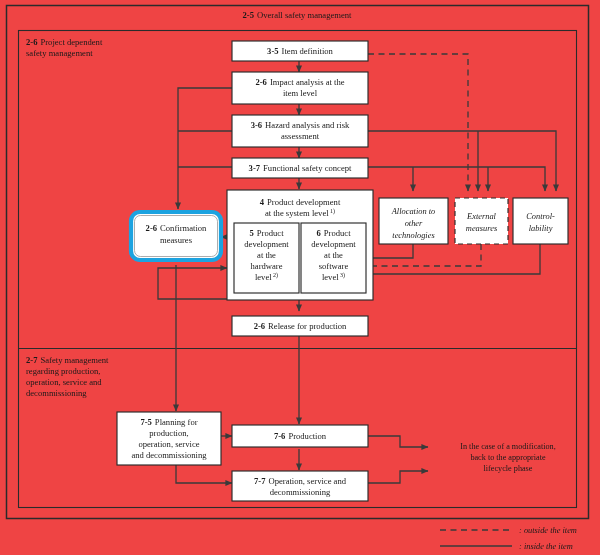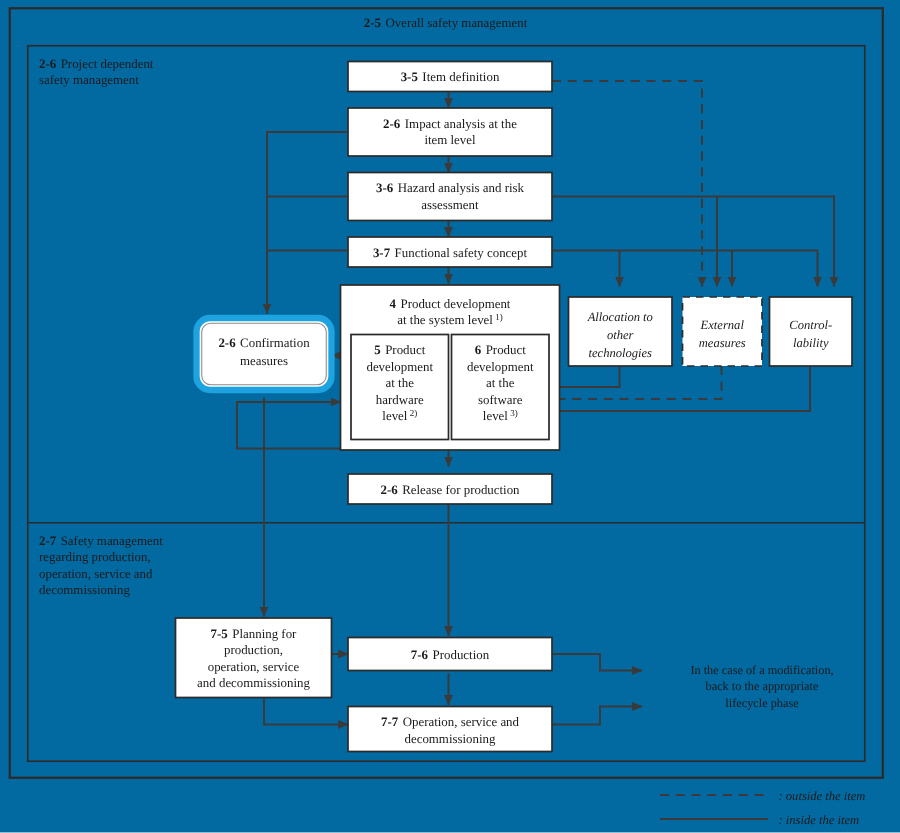--- a/index.html
+++ b/index.html
@@ -7,21 +7,21 @@
     padding: 0;
     background: #ffffff;
   }
   body {
     font-family: "Liberation Serif", serif;
   }
   #page {
     position: relative;
     width: 600px;
     height: 555px;
-    background: #0369a1;
+    background: #ef4444;
     overflow: hidden;
   }
   svg.diagram {
     position: absolute;
     left: 0;
     top: 0;
     width: 600px;
     height: 555px;
   }
   .bx { fill: #ffffff; stroke: #2b2b2b; stroke-width: 1.15; }

